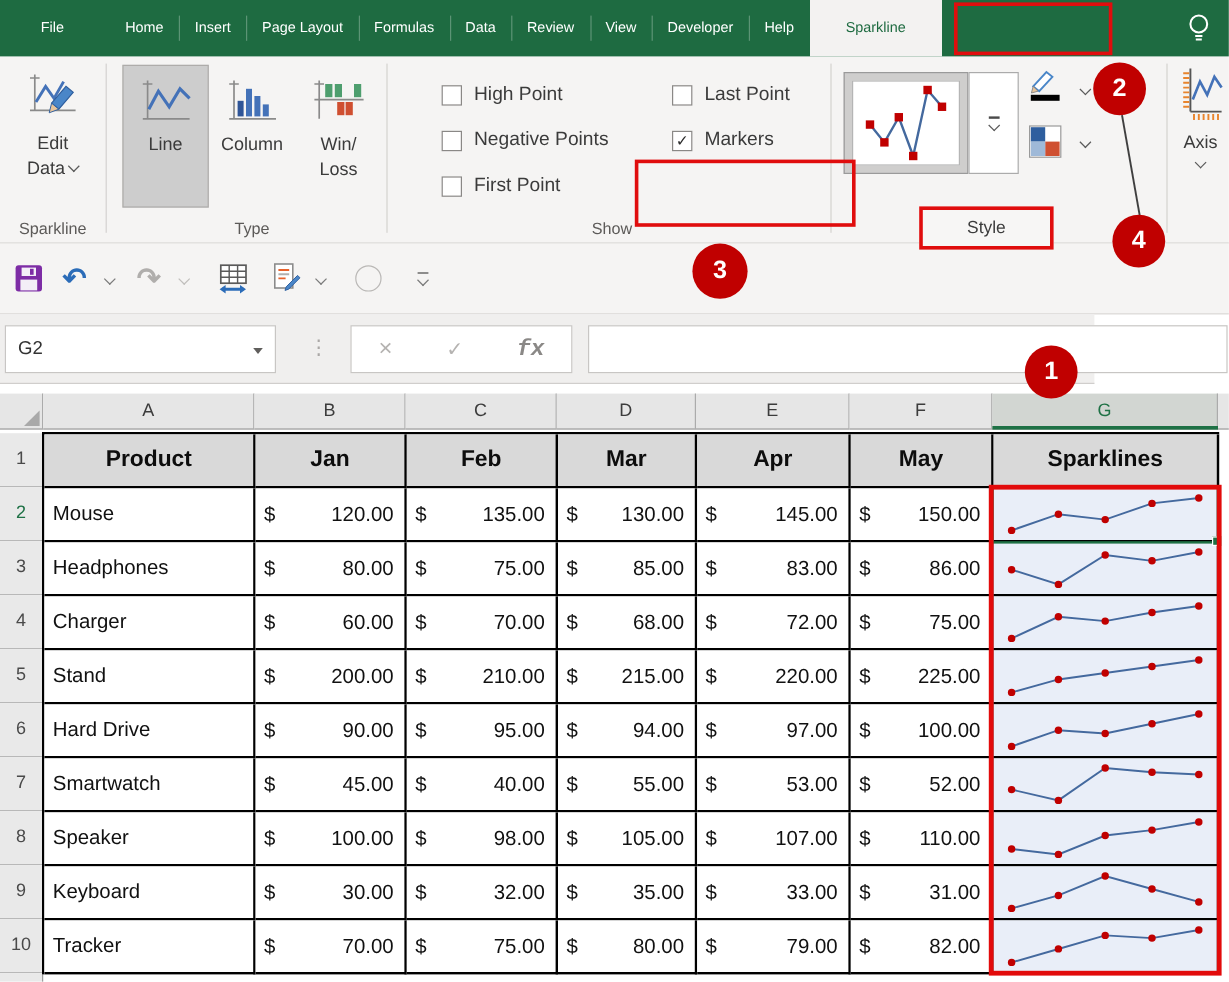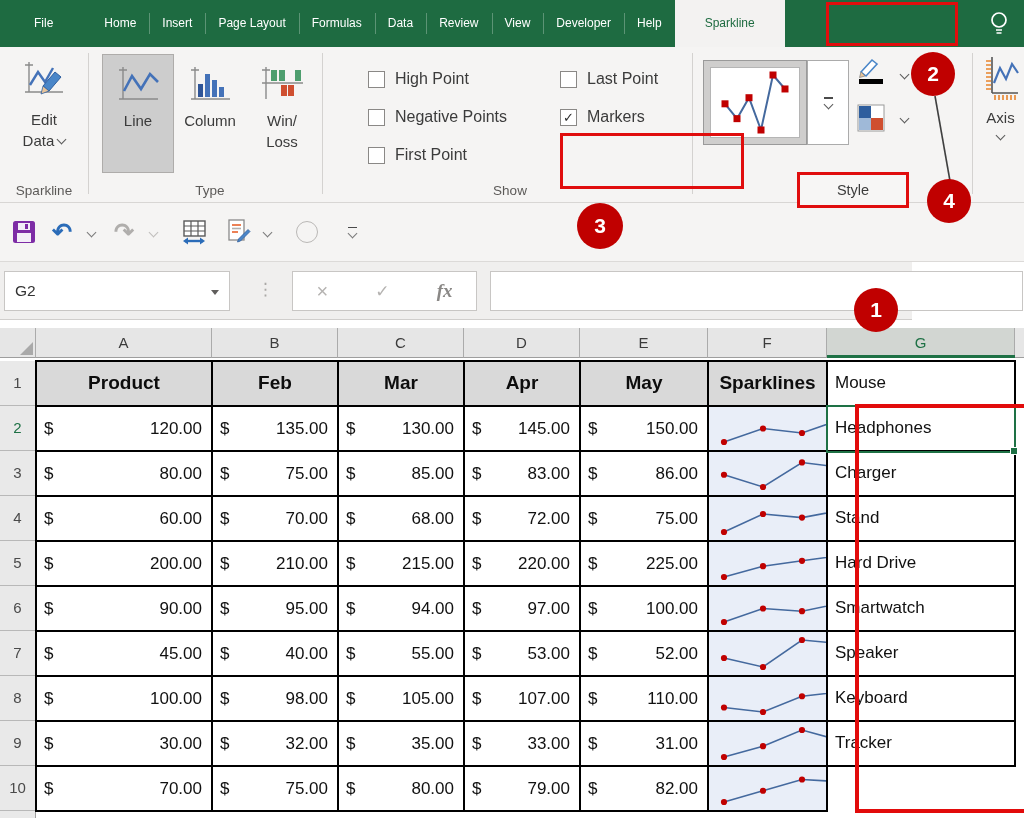--- a/index.html
+++ b/index.html
@@ -84,21 +84,21 @@
               padding-left:10px; font-size:15.5px; color:#333; }
   #name-box .arrow { position:absolute; right:10px; top:18px; width:0; height:0;
               border-left:4.5px solid transparent; border-right:4.5px solid transparent;
               border-top:5px solid #605e5c; }
   #fb-dots { position:absolute; left:257px; top:17px; color:#aaa8a6; font-size:17px; }
   #fx-box { position:absolute; left:292px; top:9px; width:185px; height:40px; background:#fff;
             border:1px solid #c8c6c4; box-sizing:border-box; display:flex; align-items:center;
             justify-content:space-around; }
   .fbtn-cancel { color:#b5b3b1; font-size:20px; }
   .fbtn-enter { color:#b5b3b1; font-size:17px; }
-  .fbtn-fx { font-family:Liberation Serif, serif; font-style:italic; font-weight:bold;
+  .fbtn-fx { font-family:Liberation Mono, monospace; font-style:italic; font-weight:bold;
              font-size:19px; color:#8a8886; }
   #formula-input { position:absolute; left:490px; top:9px; width:533px; height:40px; background:#fff;
                    border:1px solid #c8c6c4; box-sizing:border-box; }
 
   
   #sheet { position:absolute; left:0; top:320px; width:1024px; height:498px; background:#fff; }
   #corner { position:absolute; left:0; top:8px; width:36px; height:30px; background:#e6e6e6;
             border-right:1px solid #ababab; border-bottom:1px solid #9e9e9e; box-sizing:border-box; }
   #corner::after { content:""; position:absolute; right:2px; bottom:2px;
             border-left:13px solid transparent; border-bottom:13px solid #a9a9a9; }
@@ -123,21 +123,21 @@
   .hcell { background:#d9d9d9; font-weight:bold; font-size:19px; text-align:center;
            line-height:42px; color:#0d0d0d; }
   .pcell { font-size:17px; color:#111; padding-left:7px; line-height:42px; }
   .mcell { font-size:17px; color:#111; display:flex; align-items:center;
            justify-content:space-between; padding:0 9px 0 7px; }
   .scell { background:#e9eef8; position:relative; }
   .scell svg { position:absolute; left:1px; top:1px; }
 
   
   .redbox { position:absolute; border:3px solid #e00d0d; box-sizing:border-box; z-index:50;
-            pointer-events:none;margin-left:31px; }
+            pointer-events:none; }
   #redbox-grange { left:824px; top:404px; width:194px; height:409px; border-width:4px;
                    border-color:#e20b0b; }
   #redbox-style { left:766px; top:172px; width:112px; height:36px; display:flex; align-items:center;
                   justify-content:center; font-size:14.5px; color:#3c3c3c; background:#f7f6f5; }
   #g2-border { position:absolute; left:826px; top:405px; width:190px; height:48px;
                border:2px solid #1e7145; box-sizing:border-box; z-index:40; pointer-events:none; }
   #g2-border::after { content:""; position:absolute; right:-4px; bottom:-4px; width:6px; height:6px;
                background:#1e7145; border:1px solid #fff; }
   #g-underline { position:absolute; left:827px; top:355px; width:188px; height:3px;
                  background:#1e7145; z-index:40; }
@@ -390,20 +390,21 @@
       <div class="rowh">5</div>
       <div class="rowh">6</div>
       <div class="rowh">7</div>
       <div class="rowh">8</div>
       <div class="rowh">9</div>
       <div class="rowh">10</div>
     </div>
   <div id="rowh-sliver"></div>
   <div id="grid">
       <div class="gcell hcell">Product</div>
+      <div class="gcell hcell">Jan</div>
       <div class="gcell hcell">Feb</div>
       <div class="gcell hcell">Mar</div>
       <div class="gcell hcell">Apr</div>
       <div class="gcell hcell">May</div>
       <div class="gcell hcell">Sparklines</div>
       <div class="gcell pcell">Mouse</div>
       <div class="gcell mcell">
         <span class="cur">$</span>
         <span class="val">120.00</span>
       </div>

